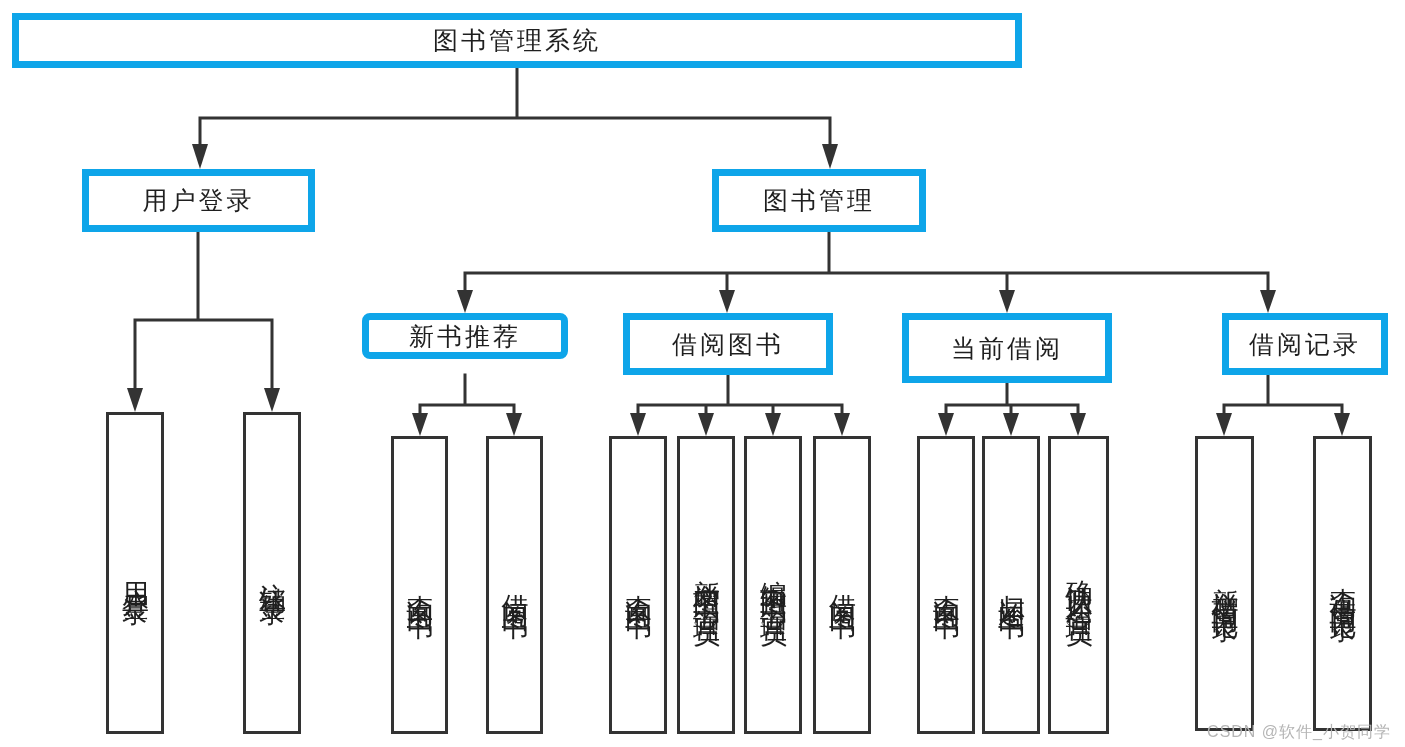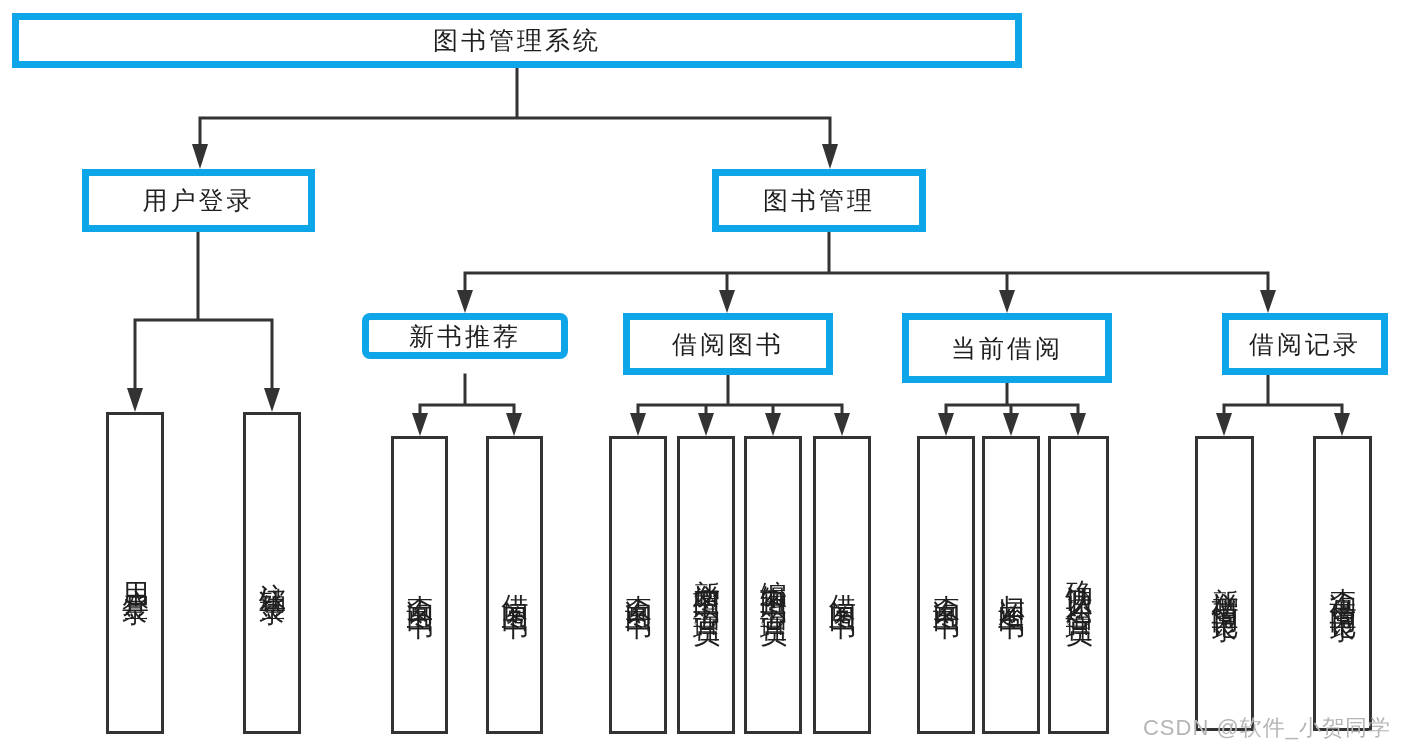--- a/index.html
+++ b/index.html
@@ -13,21 +13,21 @@
     display:flex;align-items:center;justify-content:center;
     font-size:25px;letter-spacing:3px;line-height:1;box-sizing:border-box;white-space:nowrap;
   }
   .vbox{
     position:absolute;background:#ffffff;border:3px solid #333333;
     display:flex;align-items:center;justify-content:center;
     writing-mode:vertical-rl;text-orientation:mixed;
     font-size:27px;letter-spacing:6px;line-height:1;box-sizing:border-box;
   }
   .watermark{
-    position:absolute;right:14px;bottom:4px;font-size:22px;color:#b5b5b5;
+    position:absolute;right:14px;bottom:4px;font-size:16px;color:#b5b5b5;
     letter-spacing:1px;white-space:nowrap;text-align:center;
   }
 </style>
 </head>
 <body>
 
 <div class="stage">
 
   <svg class="wires" width="1405" height="747" viewBox="0 0 1405 747">
     <g stroke="#333333" stroke-width="3" fill="none" stroke-linecap="square">

